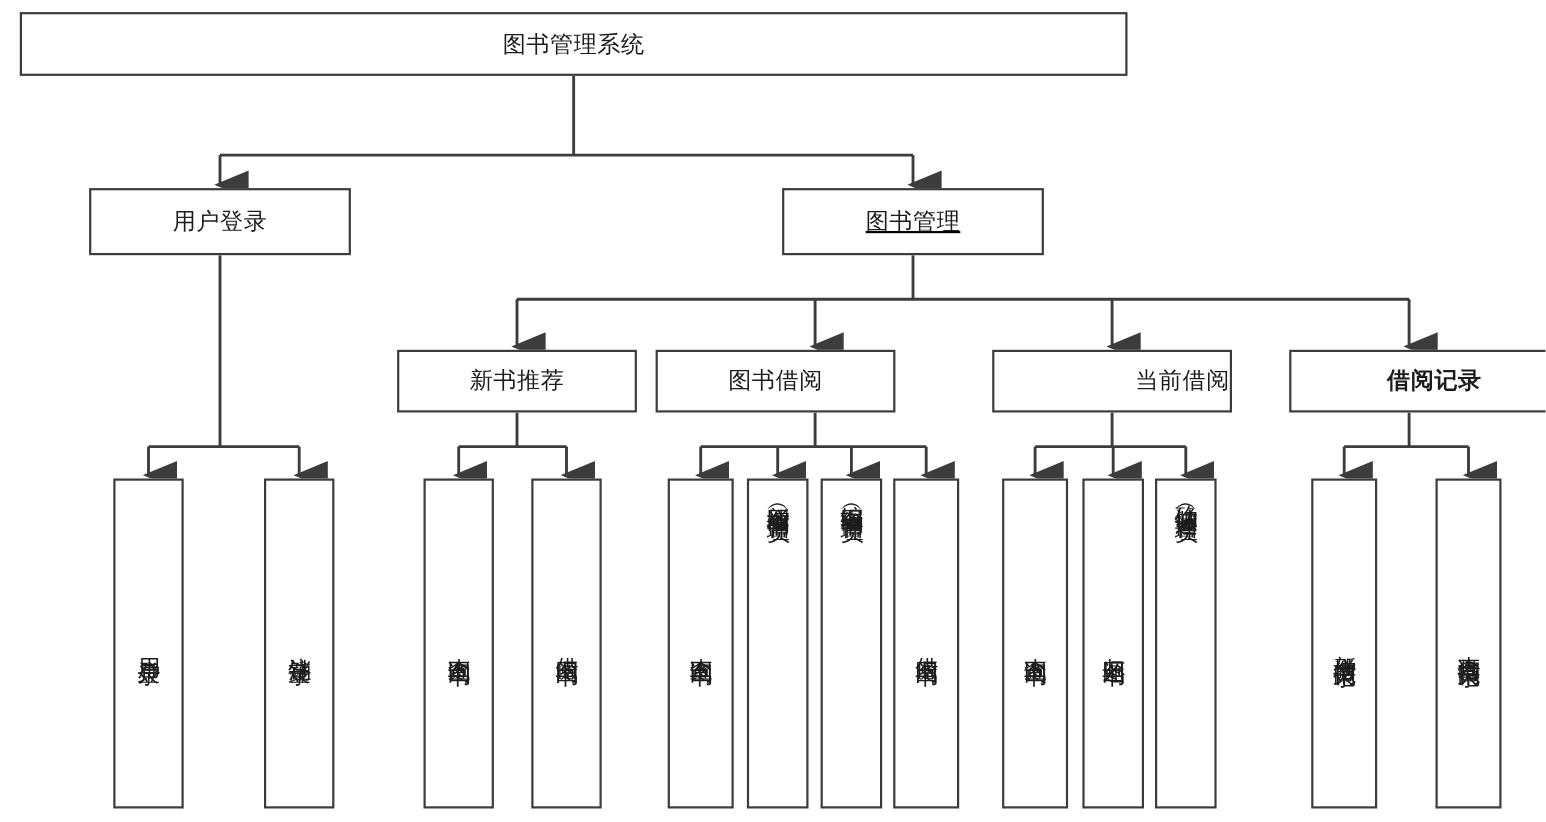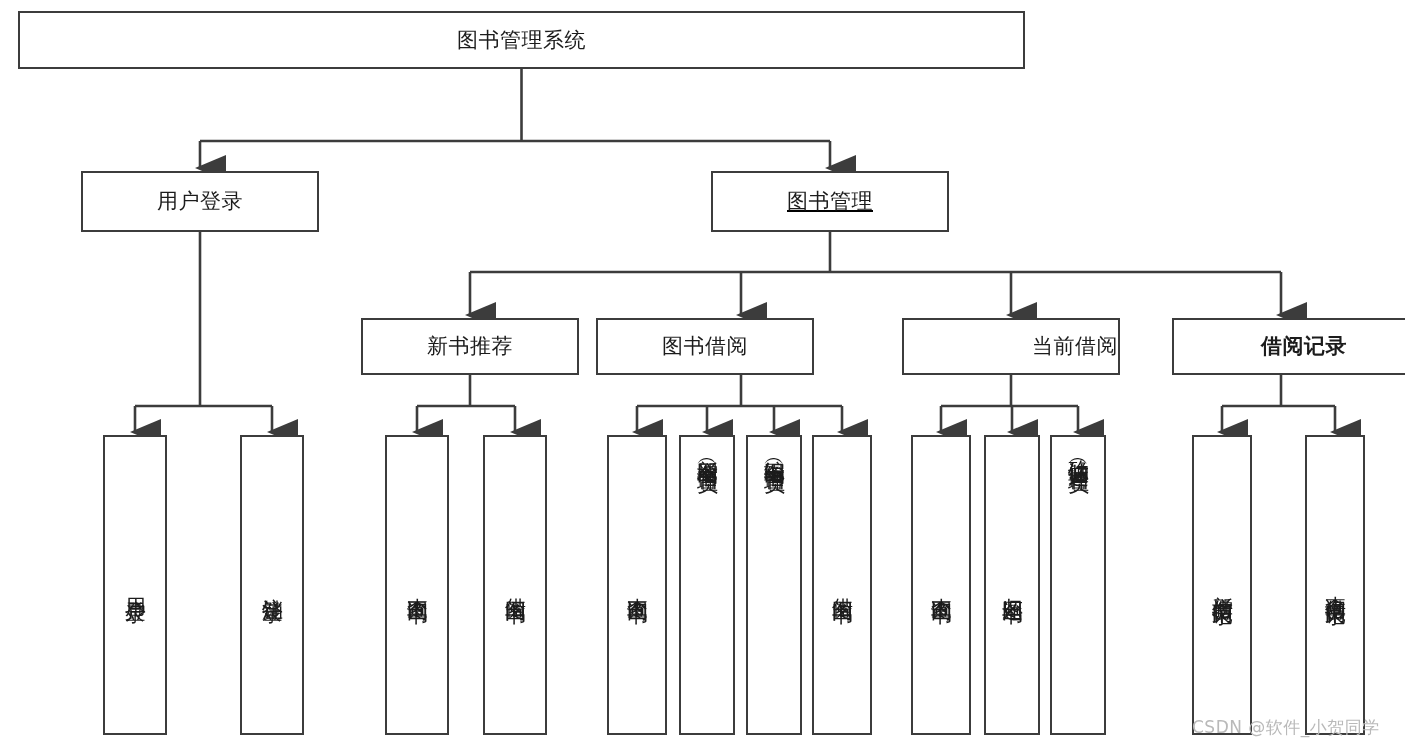--- a/index.html
+++ b/index.html
@@ -176,15 +176,14 @@
         <span class="node-label">确认归还（管理员）</span>
       </div>
       <div class="node-box vertical centered" style="left: 1192px; top: 435px; width: 60px; height: 300px;">
         <span class="node-label">新增借阅记录</span>
       </div>
       <div class="node-box vertical centered" style="left: 1305px; top: 435px; width: 60px; height: 300px;">
         <span class="node-label">查询借阅记录</span>
       </div>
     </div>
 
-  <div class="watermark" style="left: 1192px; top: 716px;">CSDN @软件_小贺同学</div>
 
 </div>
 
 </body></html>

